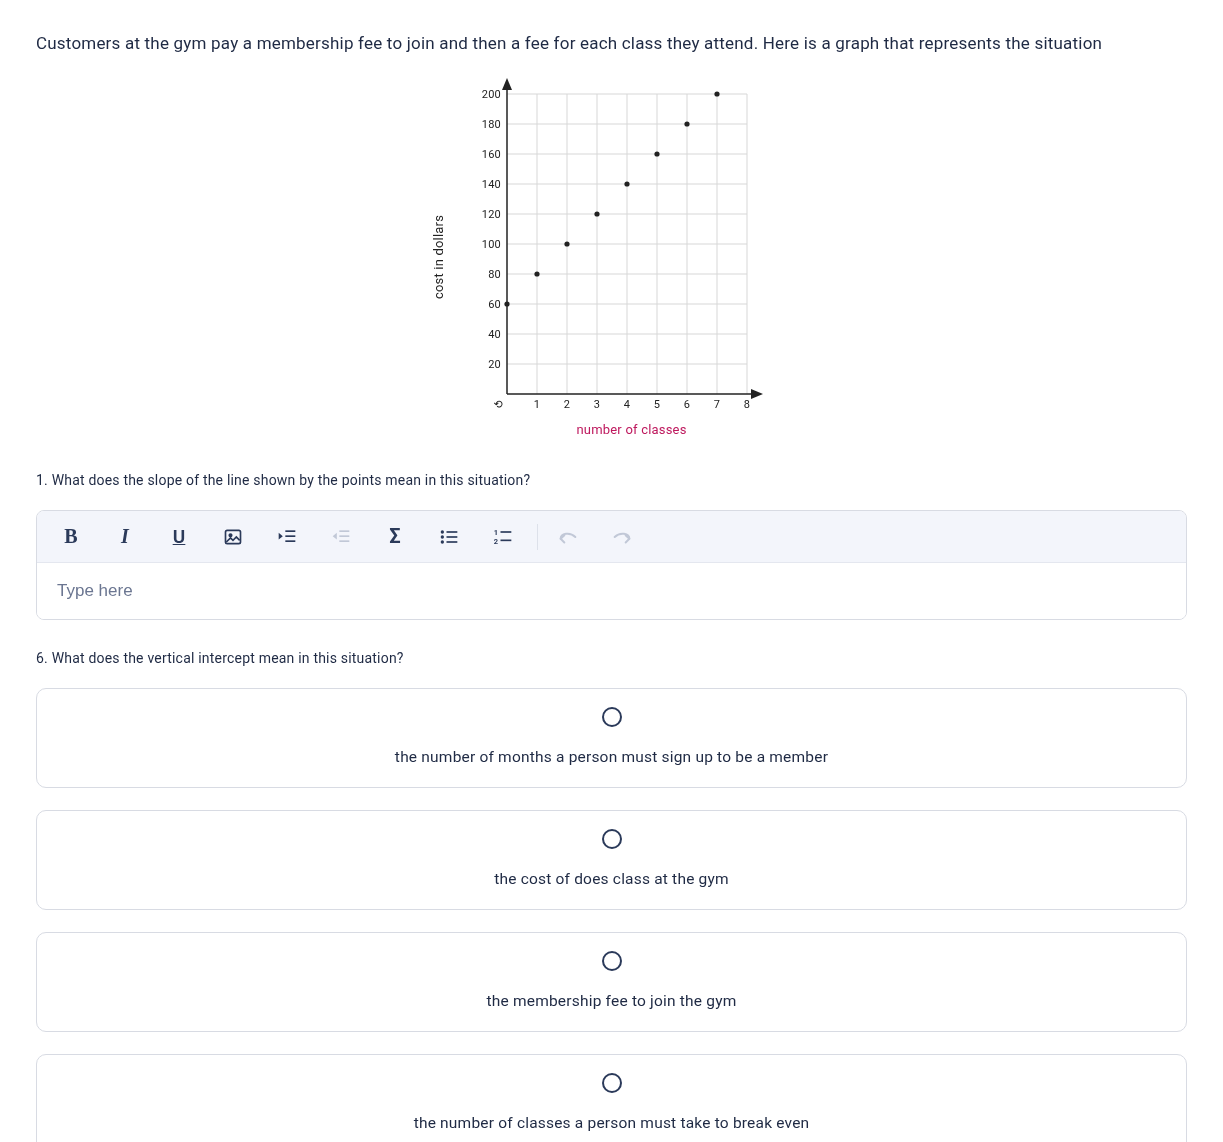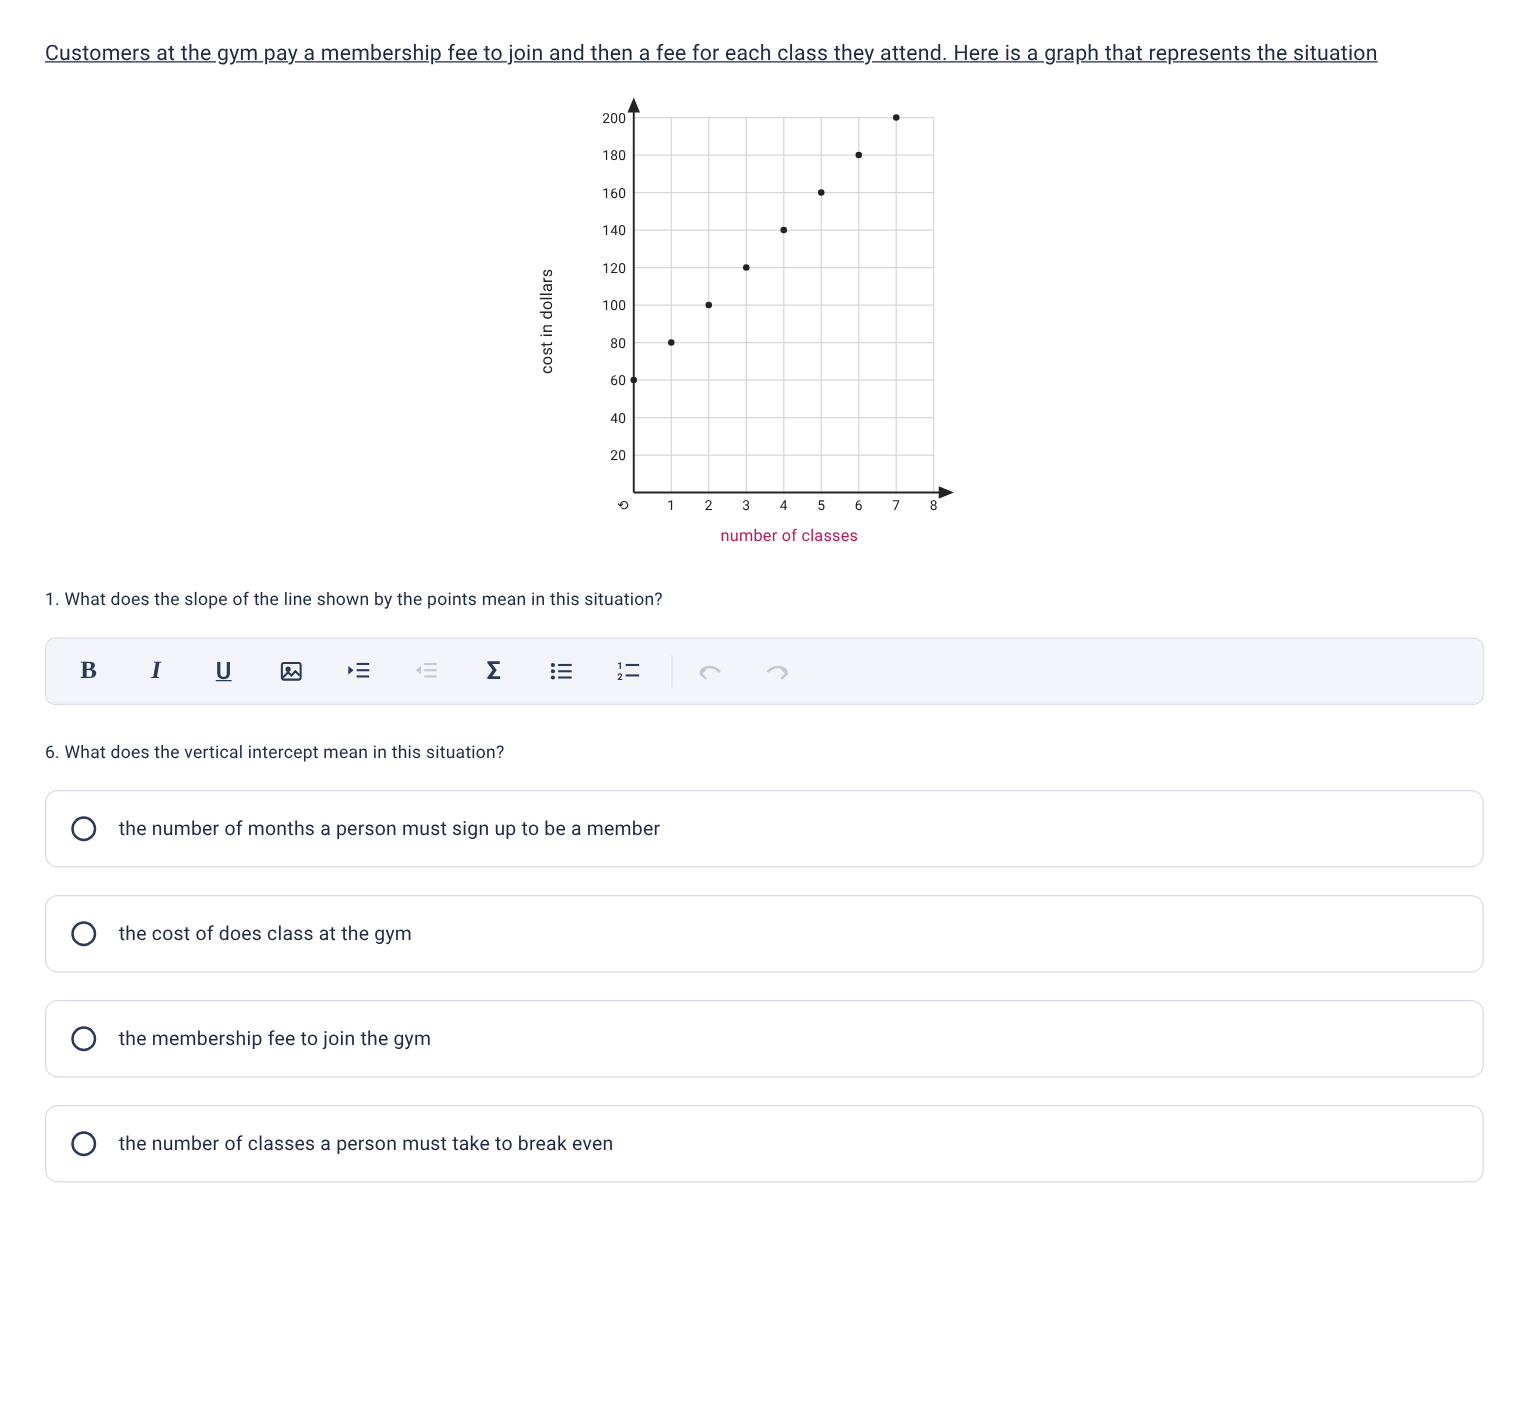--- a/index.html
+++ b/index.html
@@ -5,21 +5,21 @@
   * { box-sizing: border-box; }
   body {
     font-family: -apple-system, BlinkMacSystemFont, "Segoe UI", Roboto, sans-serif;
     margin: 0;
     padding: 30px 36px;
     color: #1f2a44;
     font-size: 17px;
     letter-spacing: 0.2px;
     line-height: 1.55;
   }
-  .intro { margin-bottom: 18px; text-decoration: underline; }
+  .intro { margin-bottom: 18px; }
   .chart-wrap { display:flex; justify-content:center; margin: 10px 0 30px; }
   .chart-area { position: relative; }
   .ylabel {
     position:absolute;
     left:-18px; top:50%;
     transform: translate(-50%,-50%) rotate(-90deg);
     font-size:13px; color:#222;
     white-space:nowrap;
   }
   .xlabel {
@@ -59,20 +59,21 @@
     width:100%; border:none; outline:none;
     padding:18px 20px; font-size:17px; color:#1f2a44;
   }
   .textbox::placeholder{ color:#6b7691; }
   .option {
     border:1px solid #d8dbe3; border-radius:10px;
     padding:18px 20px; margin-bottom:22px;
     display:flex; align-items:center; gap:18px;
     cursor:pointer; background:#fff;
     font-size:15.5px;
+    flex-direction:column;
   }
   .radio {
     width:20px; height:20px; border:2px solid #2b3a5a; border-radius:50%;
     flex-shrink:0; background:#fff;
   }
   .option-text{ color:#1f2a44; }
 </style>
 </head>
 <body>
 
@@ -202,20 +203,21 @@
           <polyline points="8,6 4,10 8,14" stroke-linecap="round" stroke-linejoin="round"></polyline>
         </svg>
     </div>
     <div class="tbtn dim">
       <svg width="22" height="16" viewBox="0 0 24 16" fill="none" stroke="#9aa4ba" stroke-width="2.2">
           <path d="M20 10 C 20 4, 10 2, 4 8" stroke-linecap="round"></path>
           <polyline points="16,6 20,10 16,14" stroke-linecap="round" stroke-linejoin="round"></polyline>
         </svg>
     </div>
   </div>
+  <input class="textbox" placeholder="Type here" style="">
 </div>
 
 <div class="question">6. What does the vertical intercept mean in this situation?</div>
 
 <div class="option">
   <div class="radio"></div>
   <div class="option-text">the number of months a person must sign up to be a member</div>
 </div>
 <div class="option">
   <div class="radio"></div>

